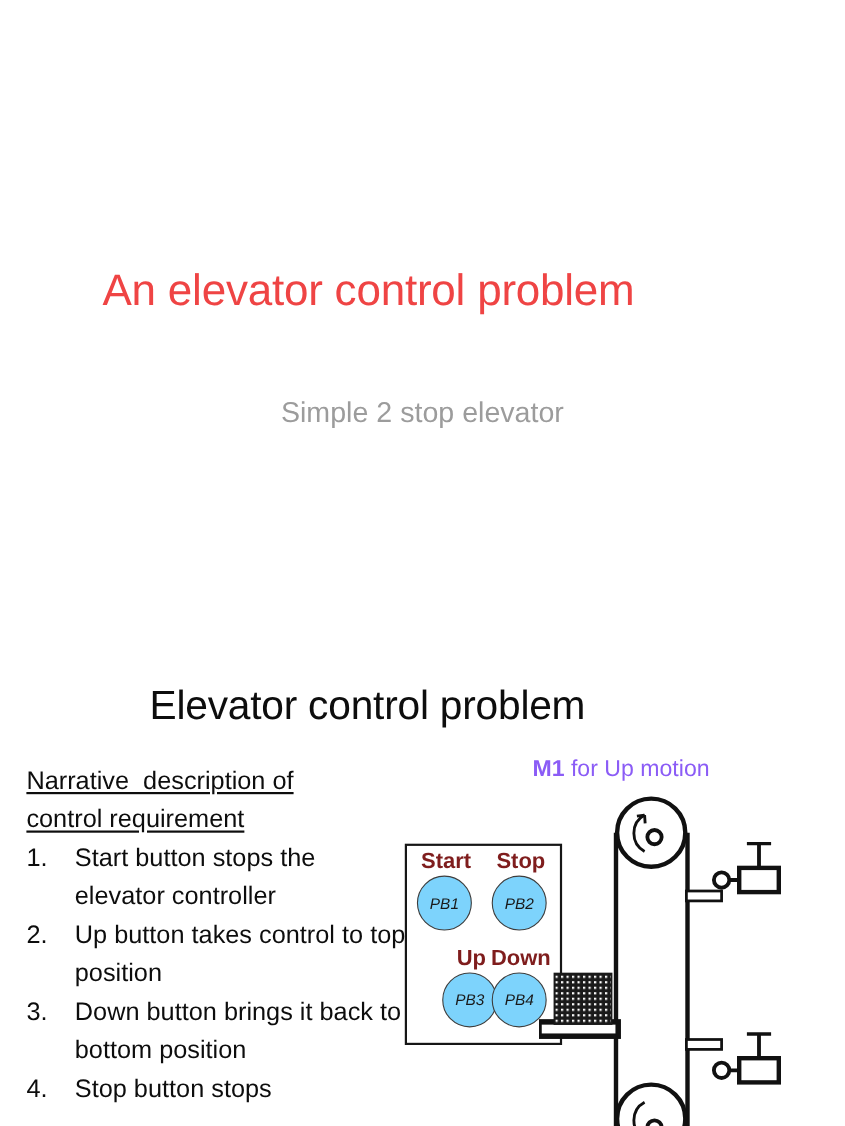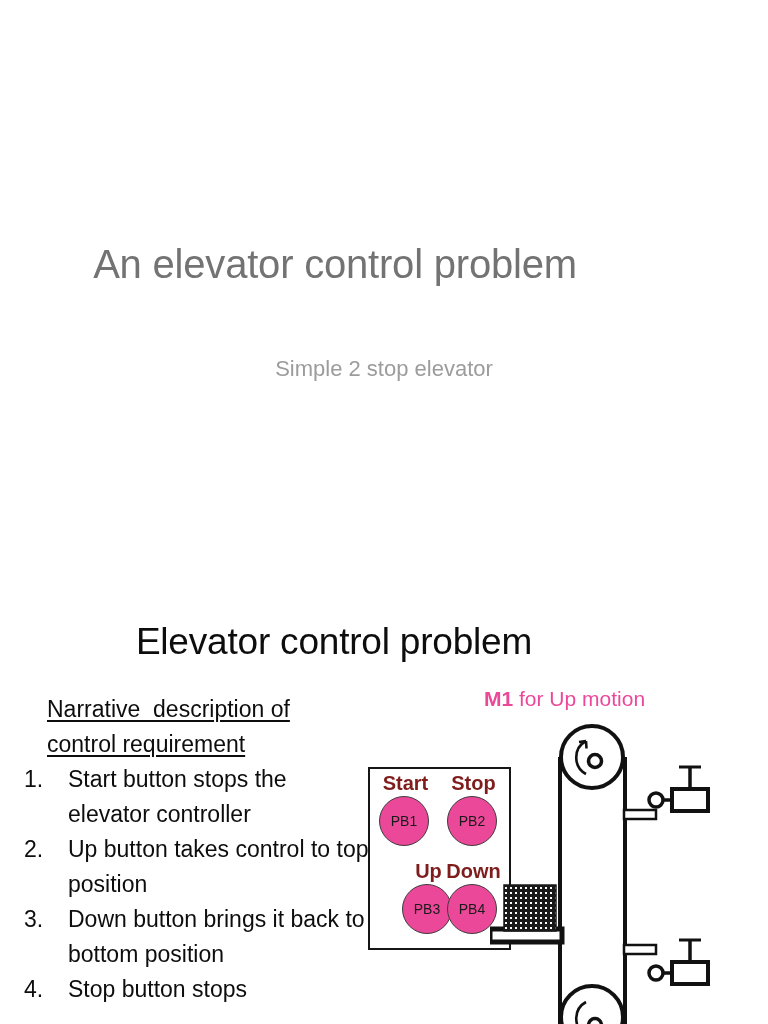--- a/index.html
+++ b/index.html
@@ -26,30 +26,30 @@
   }
   .deck-title {
     position: absolute;
     left: 0;
     top: 214px;
     width: 670px;
     text-align: center;
     font-size: 40px;
     font-weight: 400;
     line-height: 1.15;
-    color: #737373;
+    color: #ef4444;
     letter-spacing: -0.2px;
   }
   .deck-subtitle {
     position: absolute;
     left: 0;
     top: 334px;
     width: 768px;
     text-align: center;
-    font-size: 22px;
+    font-size: 26px;
     font-weight: 400;
     color: #9c9c9c;
   }
 
   
   #slide-content {
     position: absolute;
     left: 0;
     top: 512px;
     width: 768px;
@@ -74,21 +74,20 @@
     top: 180px;
     width: 350px;
   }
   .narrative-heading {
     font-size: 23px;
     line-height: 35px;
     text-decoration: underline;
     text-underline-offset: 3px;
     color: #0d0d0d;
     white-space: pre;
-    margin-left: 23px;
   }
   .narrative-list {
     list-style: none;
     margin: 0;
     padding: 0;
   }
   .narrative-list li {
     position: relative;
     padding-left: 44px;
     font-size: 23px;
@@ -141,30 +140,31 @@
     width: 50px;
     height: 50px;
     border: 1.6px solid #3d3d3d;
     border-radius: 50%;
     box-sizing: border-box;
     display: flex;
     align-items: center;
     justify-content: center;
     font-size: 14px;
     color: #1a1a1a;
-    background: #ec4899;
+    background: #7dd3fc;
+    font-style: italic;
   }
 
   
   .m1-caption {
     position: absolute;
     left: 484px;
     top: 175px;
     font-size: 21px;
-    color: #ec4899;
+    color: #8b5cf6;
     white-space: nowrap;
   }
   .m1-caption b { font-weight: 700; }
 
   .shaft {
     position: absolute;
     left: 490px;
     top: 205px;
     width: 278px;
     height: 320px;

